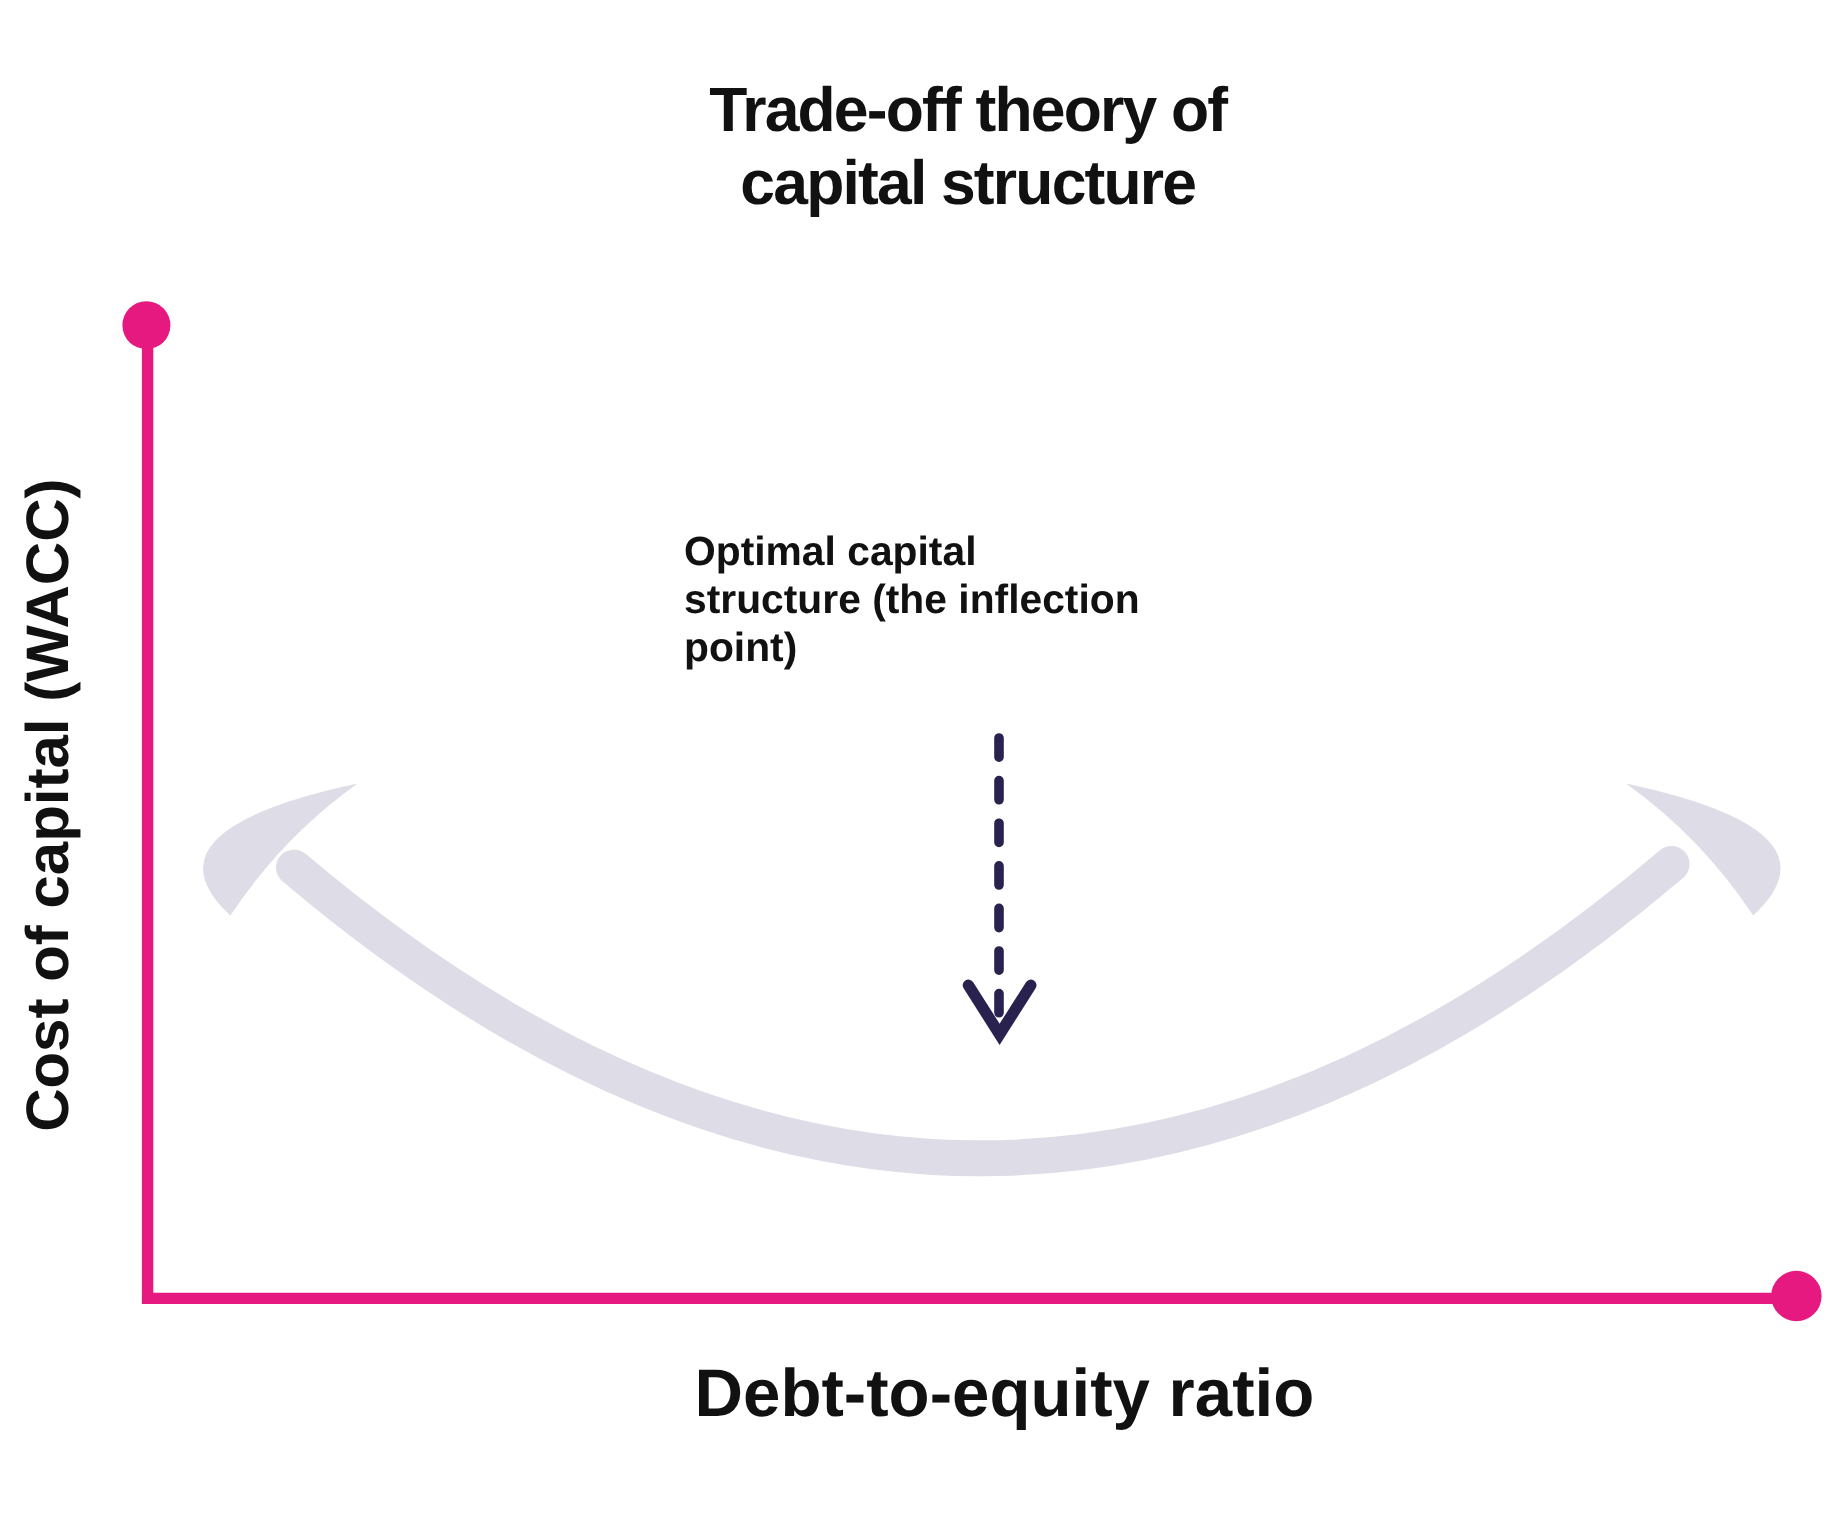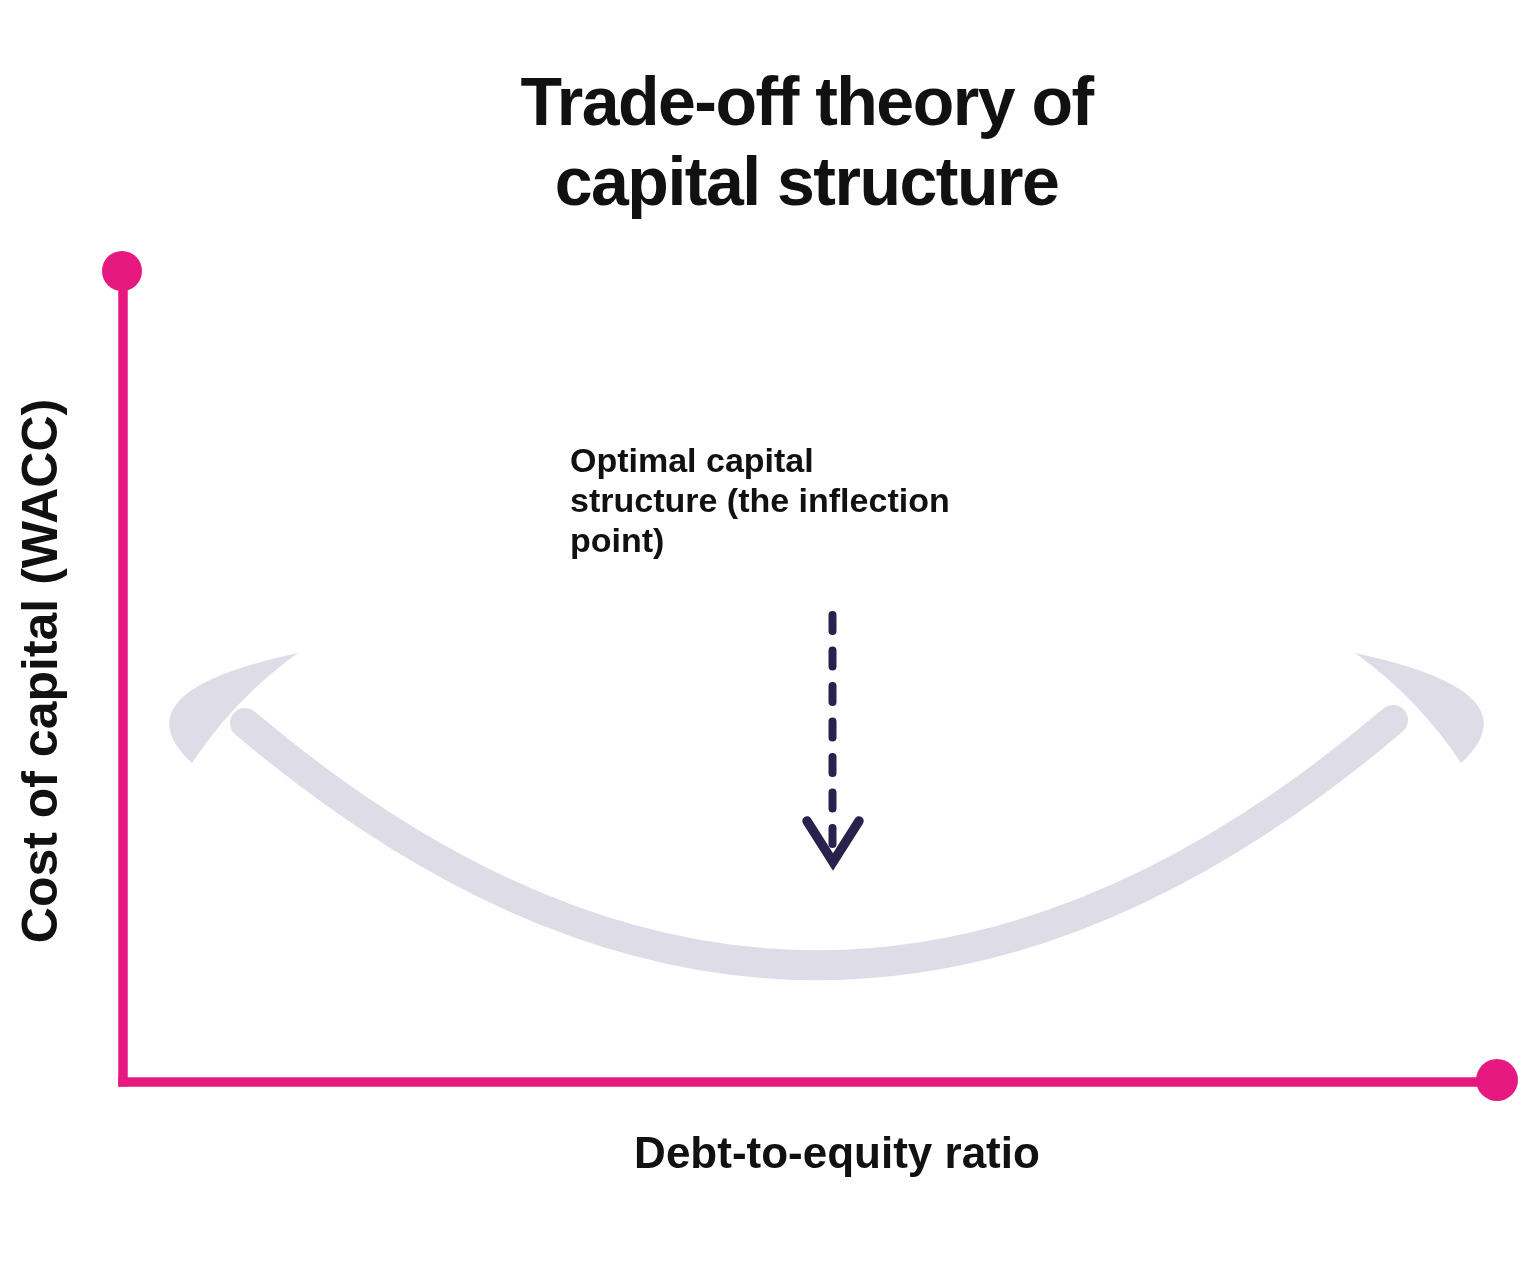--- a/index.html
+++ b/index.html
@@ -19,21 +19,21 @@
     position: absolute;
     left: 0;
     top: 0;
   }
   .title {
     position: absolute;
     top: 62px;
     left: 85px;
     right: 0;
     text-align: center;
-    font-size: 68px;
+    font-size: 52px;
     font-weight: 700;
     letter-spacing: -1.5px;
     line-height: 1.17;
     color: #111111;
     white-space: pre-line;
   }
   .y-label {
     position: absolute;
     left: -310px;
     top: 642px;
@@ -45,21 +45,21 @@
     font-size: 50px;
     font-weight: 700;
     color: #111111;
   }
   .x-label {
     position: absolute;
     top: 1128px;
     left: 337px;
     width: 1000px;
     text-align: center;
-    font-size: 44px;
+    font-size: 56px;
     font-weight: 700;
     color: #111111;
   }
   .annotation-text {
     position: absolute;
     top: 441px;
     left: 570px;
     width: 505px;
     text-align: left;
     font-size: 34px;

